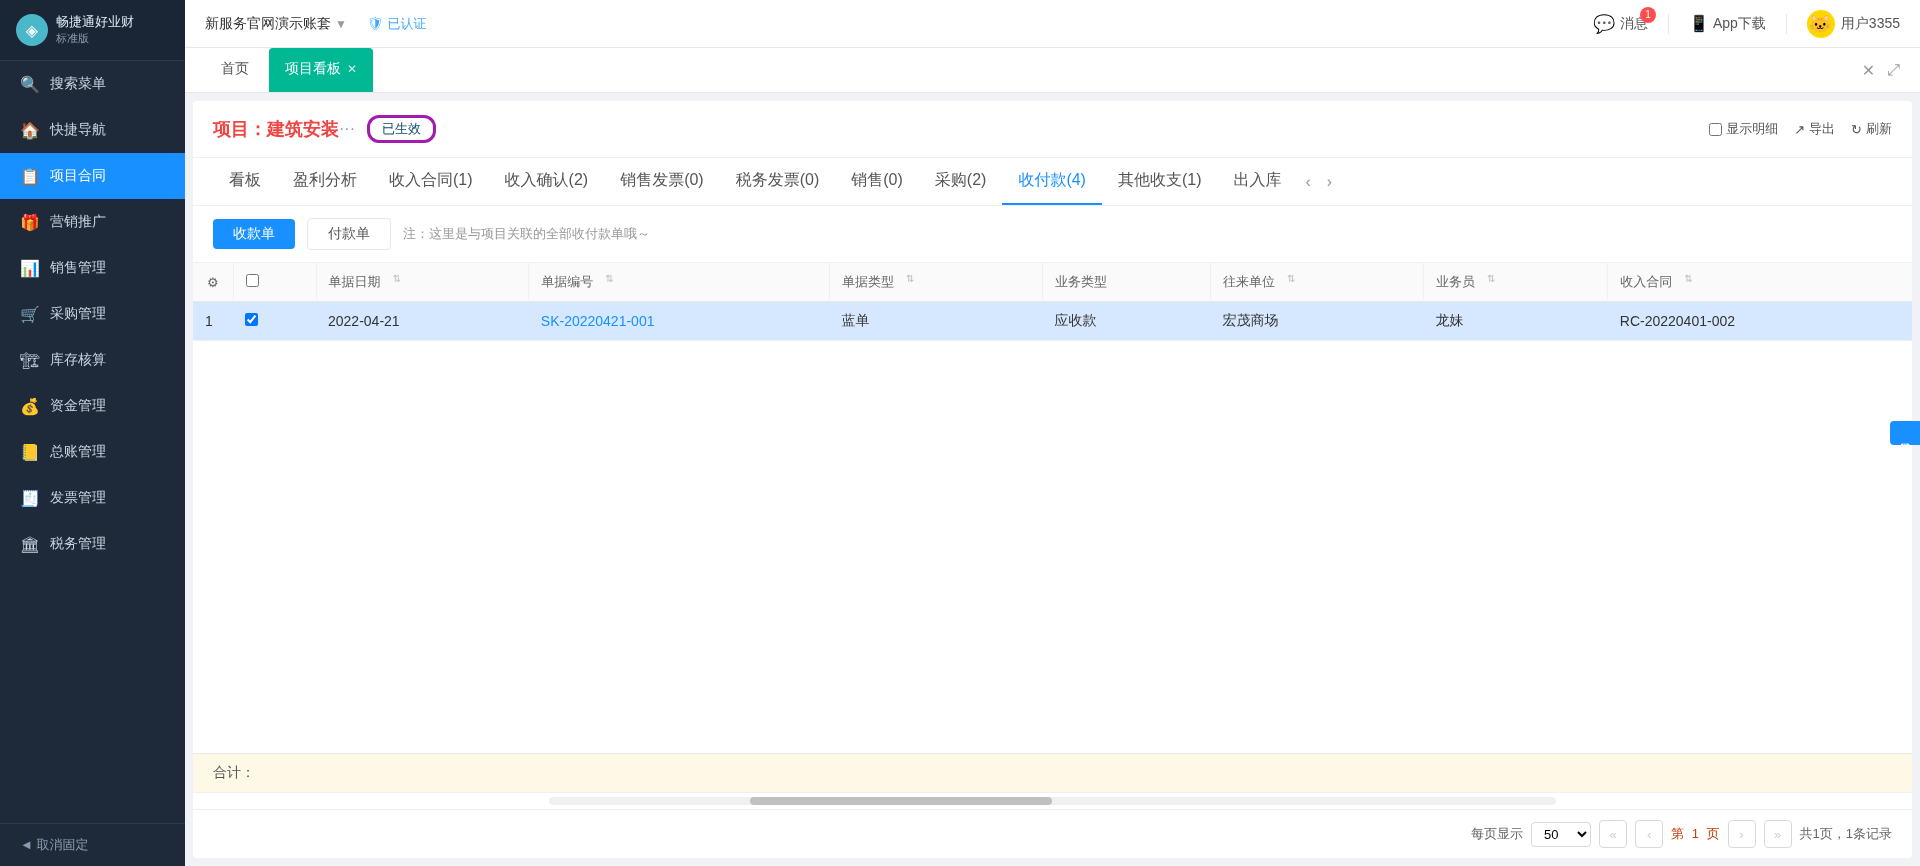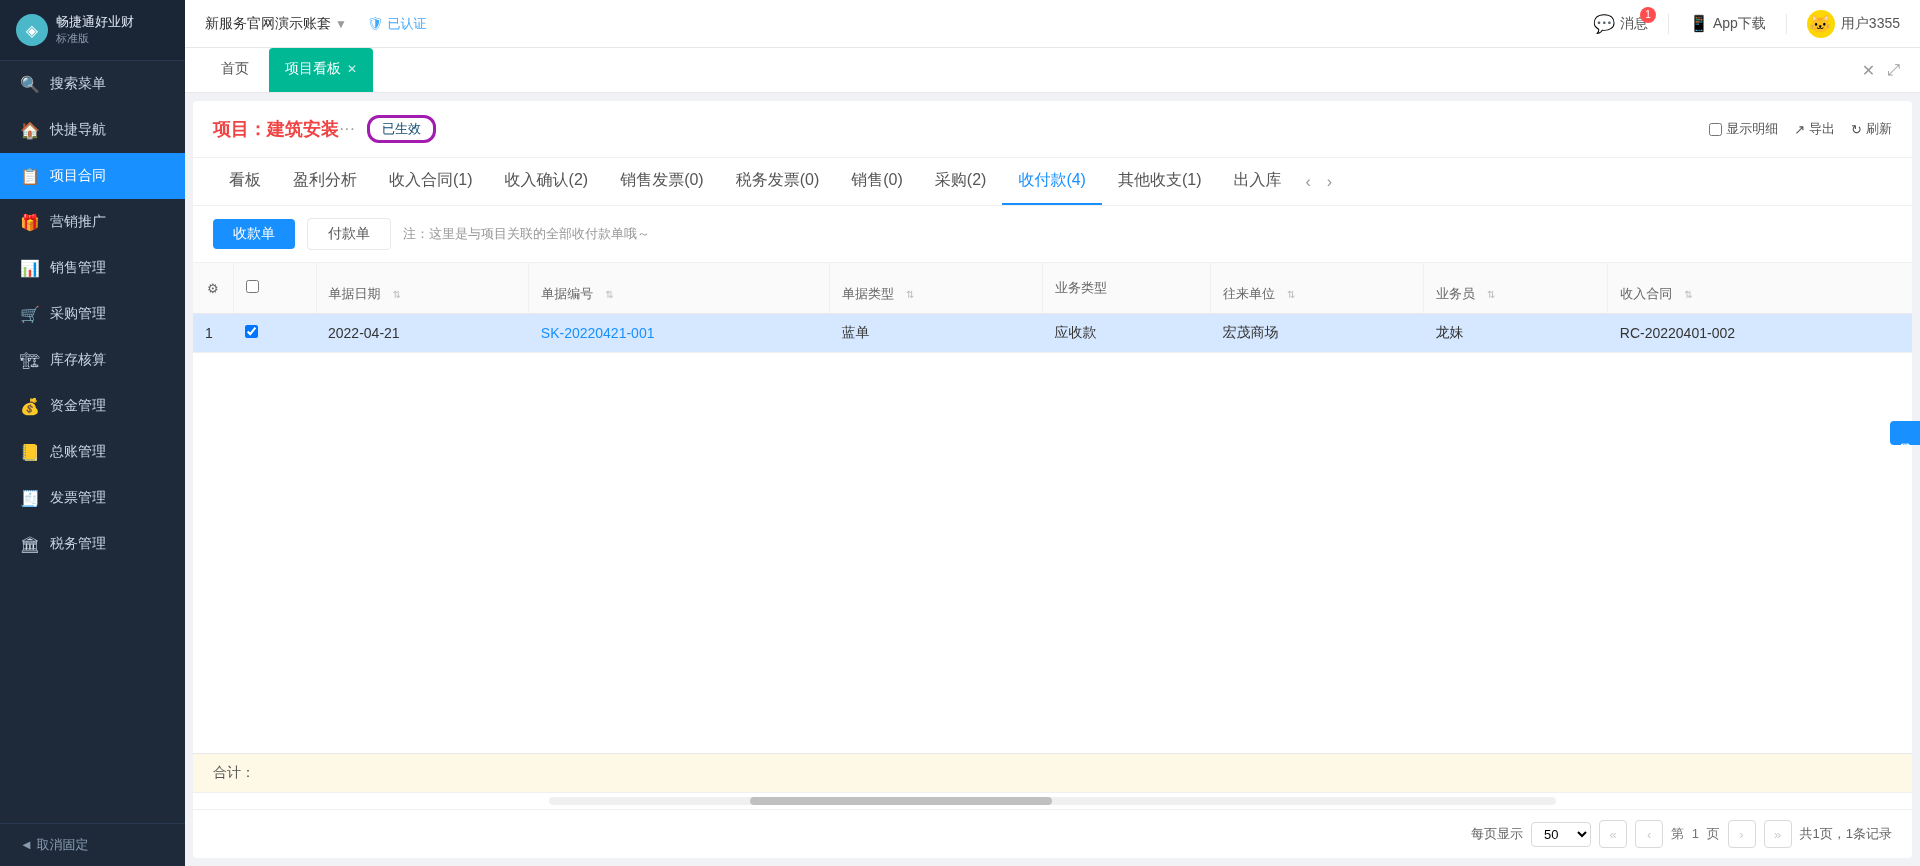--- a/index.html
+++ b/index.html
@@ -335,23 +335,22 @@
       font-size: 13px;
       color: #666;
       font-weight: normal;
       text-align: left;
       white-space: nowrap;
       border-right: 1px solid #f0f0f0;
     }
     thead th:last-child { border-right: none; }
     .th-sortable {
       display: flex;
-      align-items: center;
+      align-items: flex-start;
       gap: 12px;
-      margin-top: 12px;
     }
     .sort-icon { color: #bbb; font-size: 10px; }
     tbody tr {
       border-bottom: 1px solid #f0f0f0;
     }
     tbody tr.selected { background: #d6e8ff; }
     tbody td {
       padding: 10px 12px;
       font-size: 14px;
       color: #333;
@@ -428,21 +427,21 @@
       border: 1px solid #d9d9d9;
       border-radius: 4px;
       cursor: pointer;
       font-size: 13px;
       color: #555;
       background: white;
     }
     .page-btn.disabled { color: #ccc; cursor: not-allowed; }
     .page-current {
       font-size: 13px;
-      color: #737373;
+      color: #c2410c;
     }
     .page-total { font-size: 13px; color: #666; }
 
     
     .feedback-btn {
       position: fixed;
       right: 0;
       top: 50%;
       transform: translateY(-50%);
       background: #1890ff;

